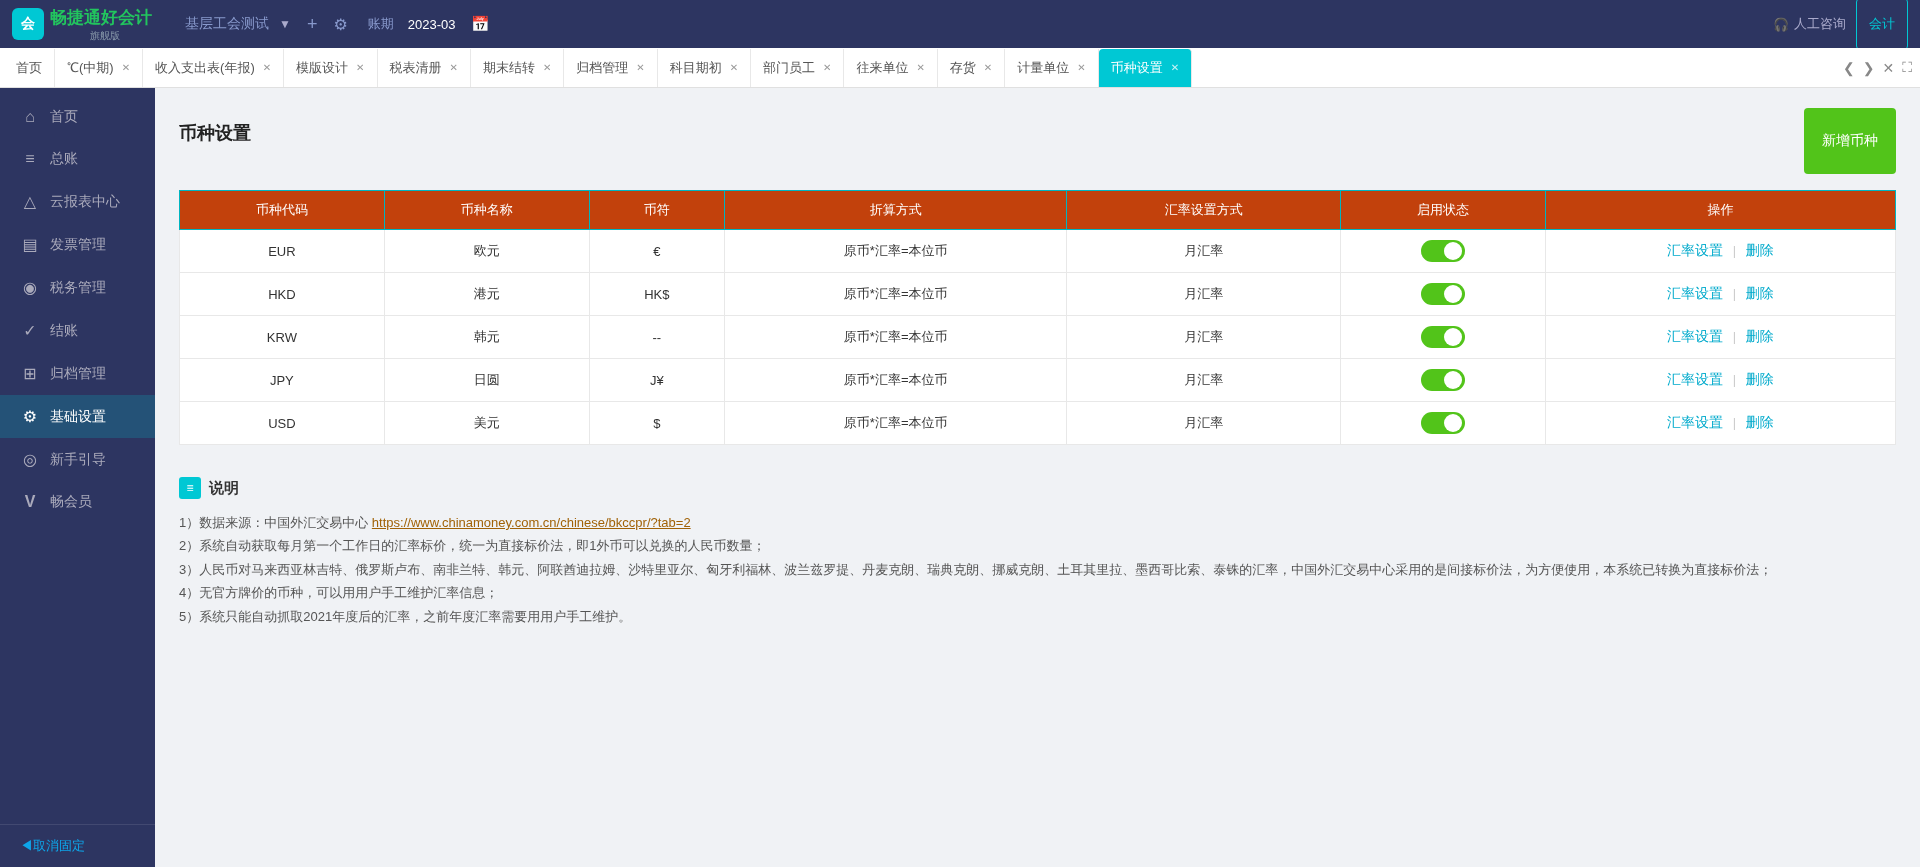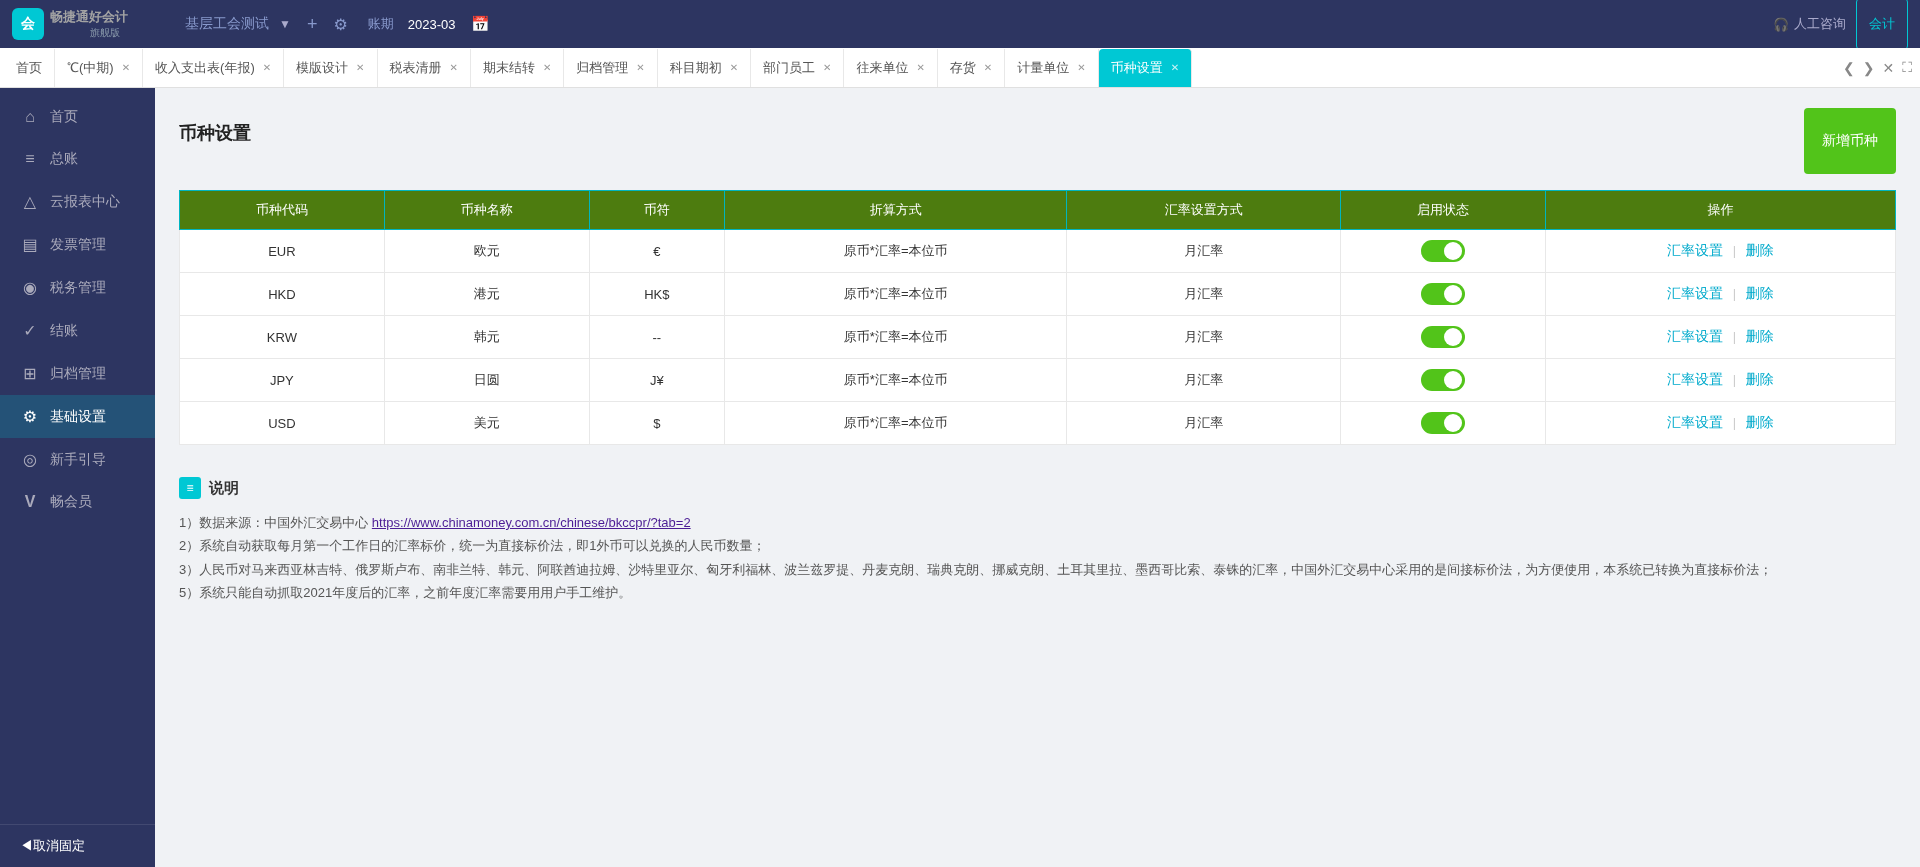--- a/index.html
+++ b/index.html
@@ -39,37 +39,37 @@
       width: 155px; background: #2d3561; flex-shrink: 0; display: flex; flex-direction: column;
       padding-top: 8px;
     }
     .sidebar-item {
       display: flex; align-items: center; gap: 10px; padding: 12px 20px; color: #aab; font-size: 14px;
       cursor: pointer;
     }
     .sidebar-item.active { color: #fff; background: rgba(0,200,212,0.2); }
     .sidebar-icon { font-size: 16px; width: 20px; text-align: center; }
     .sidebar-footer {
-      margin-top: auto; padding: 12px 20px; color: #ffffff; font-size: 13px; cursor: pointer;
+      margin-top: auto; padding: 12px 20px; color: #0ea5e9; font-size: 13px; cursor: pointer;
       display: flex; align-items: center; gap: 6px; border-top: 1px solid rgba(255,255,255,0.1);
     }
 
     
     .content-area { flex: 1; overflow-y: auto; padding: 20px 24px; background: #f0f2f5; }
 
     
     .page-title { font-size: 18px; color: #222; font-weight: bold; margin-bottom: 16px; }
     .new-btn {
       background: #52c41a; color: white; border: none; padding: 24px 18px;
       border-radius: 4px; font-size: 14px; cursor: pointer; font-weight: 500;
     }
 
     
     .data-table { width: 100%; border-collapse: collapse; background: #fff; }
-    .data-table thead tr { background: #4d7c0f; }
+    .data-table thead tr { background: #c2410c; }
     .data-table thead th {
       color: white; font-size: 13px; font-weight: 500; padding: 10px 12px;
       text-align: center; border: 1px solid #00b5c0;
     }
     .data-table tbody tr { border-bottom: 1px solid #0c4a6e; }
     .data-table tbody td {
       padding: 10px 12px; font-size: 13px; color: #333; text-align: center;
       border: 1px solid #e8e8e8;
     }
     .action-link { color: #00aacc; cursor: pointer; font-size: 14px; text-align: center; }
@@ -87,36 +87,36 @@
       background: white; border-radius: 50%; transition: .3s;
     }
 
     
     .note-section { margin-top: 32px; }
     .note-header { display: flex; align-items: center; gap: 8px; margin-bottom: 12px; }
     .note-icon { width: 22px; height: 22px; background: #00c8d4; border-radius: 3px; display: flex; align-items: center; justify-content: center; color: white; font-size: 12px; }
     .note-title { font-size: 15px; color: #333; font-weight: 600; }
     .note-list { list-style: none; padding: 0; }
     .note-list li { font-size: 13px; color: #555; line-height: 1.8; }
-    .note-link { color: #4c1d95; text-decoration: underline; cursor: pointer; }
+    .note-link { color: #a16207; text-decoration: underline; cursor: pointer; }
 
     
     .dropdown-arrow { color: #aac; font-size: 12px; cursor: pointer; }
   </style>
 </head>
 <body>
 
 <div class="top-header">
   <div class="top-header-left">
     <div class="logo-area">
       <div class="logo-icon">
         <span>会</span>
       </div>
       <div>
-        <div style="color:#a3a3a3;font-size:13px;font-weight:bold;">畅捷通好会计</div>
+        <div style="color:#22c55e;font-size:17px;font-weight:bold;">畅捷通好会计</div>
         <div style="color:#8899aa;font-size:10px;margin-left:40px;">旗舰版</div>
       </div>
     </div>
     <span style="color:#8899cc;font-size:14px;margin-left:8px;">基层工会测试</span>
     <span class="dropdown-arrow">▼</span>
     <span style="color:#8899cc;font-size:18px;margin:0 6px;">+</span>
     <span style="color:#8899cc;font-size:16px;">⚙</span>
     <span style="color:#8899cc;font-size:13px;margin-left:10px;">账期</span>
     <span style="color:white;font-size:13px;margin-left:4px;">2023-03</span>
     <span style="color:#00c8d4;font-size:15px;margin-left:6px;">📅</span>
@@ -356,17 +356,18 @@
         <div class="note-icon">≡</div>
         <span class="note-title">说明</span>
       </div>
       <ul class="note-list">
         <li>
           <span>1）数据来源：中国外汇交易中心</span>
           <a class="note-link">https://www.chinamoney.com.cn/chinese/bkccpr/?tab=2</a>
         </li>
         <li>2）系统自动获取每月第一个工作日的汇率标价，统一为直接标价法，即1外币可以兑换的人民币数量；</li>
         <li>3）人民币对马来西亚林吉特、俄罗斯卢布、南非兰特、韩元、阿联酋迪拉姆、沙特里亚尔、匈牙利福林、波兰兹罗提、丹麦克朗、瑞典克朗、挪威克朗、土耳其里拉、墨西哥比索、泰铢的汇率，中国外汇交易中心采用的是间接标价法，为方便使用，本系统已转换为直接标价法；</li>
+        <li>4）无官方牌价的币种，可以用用户手工维护汇率信息；</li>
         <li>5）系统只能自动抓取2021年度后的汇率，之前年度汇率需要用用户手工维护。</li>
       </ul>
     </div>
   </div>
 </div>
 
 </body></html>

